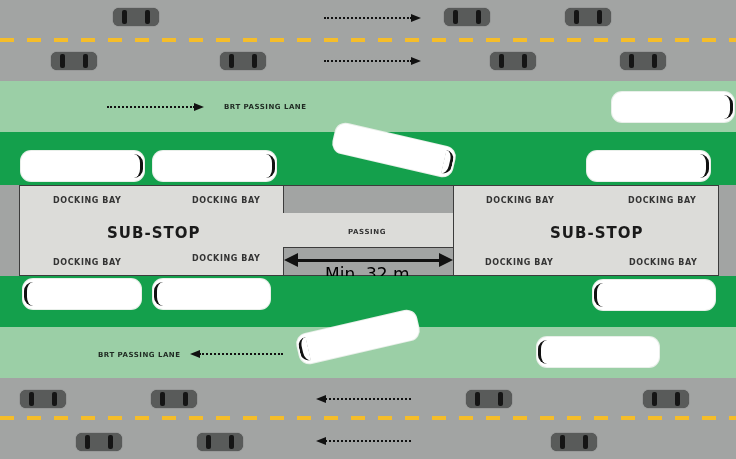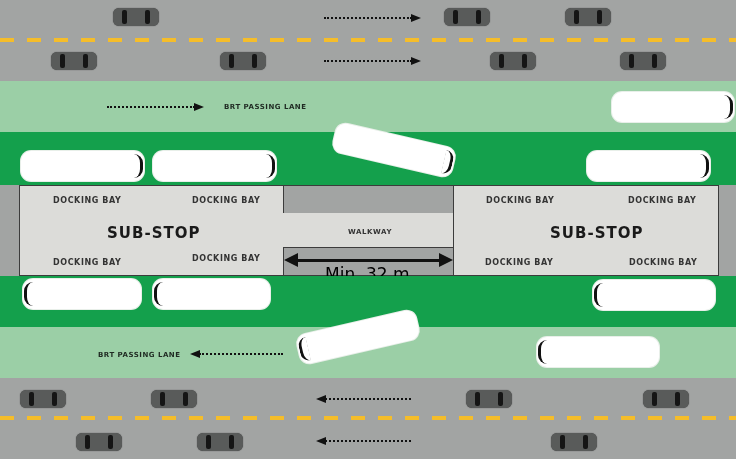--- a/index.html
+++ b/index.html
@@ -65,21 +65,21 @@
 
 <div class="abs platform" style="left:19px;top:185px;width:265px;height:91px;"></div>
 <div class="abs label-sm" style="left:53px;top:196px;">DOCKING BAY</div>
 <div class="abs label-sm" style="left:192px;top:196px;">DOCKING BAY</div>
 <div class="abs label-big" style="left:107px;top:224px;">SUB-STOP</div>
 <div class="abs label-sm" style="left:53px;top:258px;">DOCKING BAY</div>
 <div class="abs label-sm" style="left:192px;top:254px;">DOCKING BAY</div>
 
 <div class="abs gap-gray" style="left:283px;top:185px;width:171px;height:29px;"></div>
 <div class="abs" style="left:283px;top:213px;width:171px;height:35px;background:#dcdcd9;"></div>
-<div class="abs label-sm" style="left:348px;top:228px;font-size:7px;">WALKWAY</div>
+<div class="abs label-sm" style="left:348px;top:228px;font-size:7px;">PASSING</div>
 <div class="abs gap-gray" style="left:283px;top:247px;width:171px;height:29px;"></div>
 
 <div class="abs dim-head-l" style="left:284px;top:253px;"></div>
 <div class="abs dim-line" style="left:296px;top:259px;width:146px;"></div>
 <div class="abs dim-head-r" style="left:439px;top:253px;"></div>
 <div class="abs dim-text" style="left:325px;top:264px;">Min. 32 m</div>
 
 <div class="abs platform" style="left:453px;top:185px;width:266px;height:91px;"></div>
 <div class="abs label-sm" style="left:486px;top:196px;">DOCKING BAY</div>
 <div class="abs label-sm" style="left:628px;top:196px;">DOCKING BAY</div>

